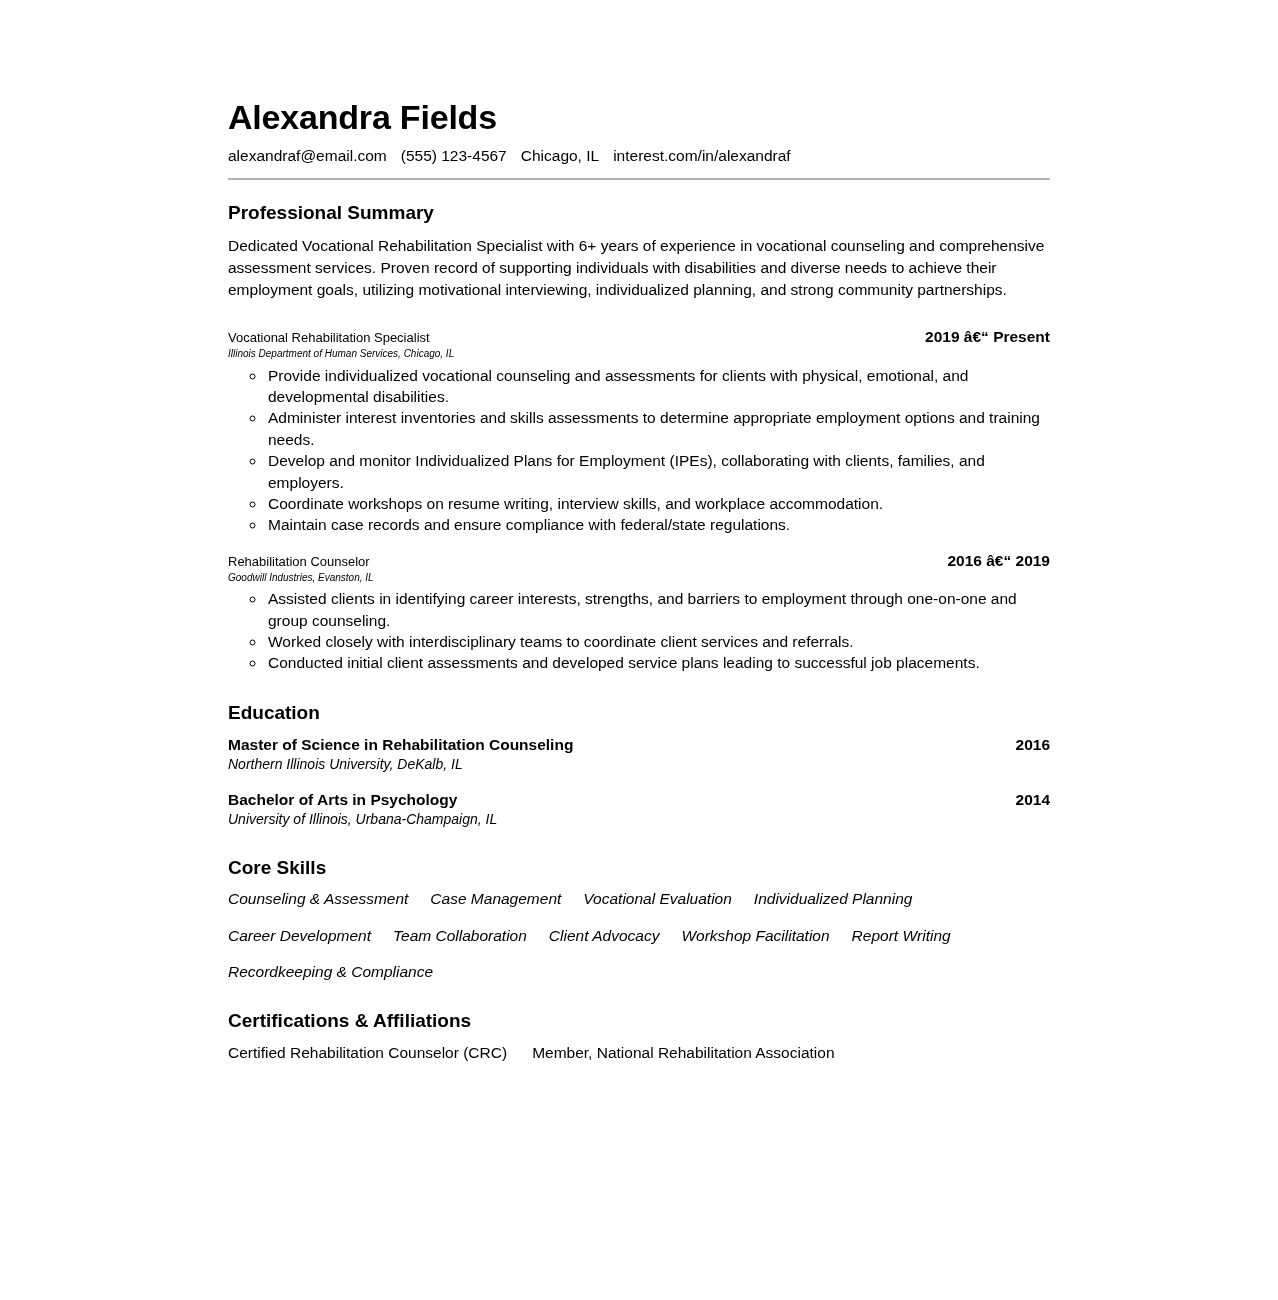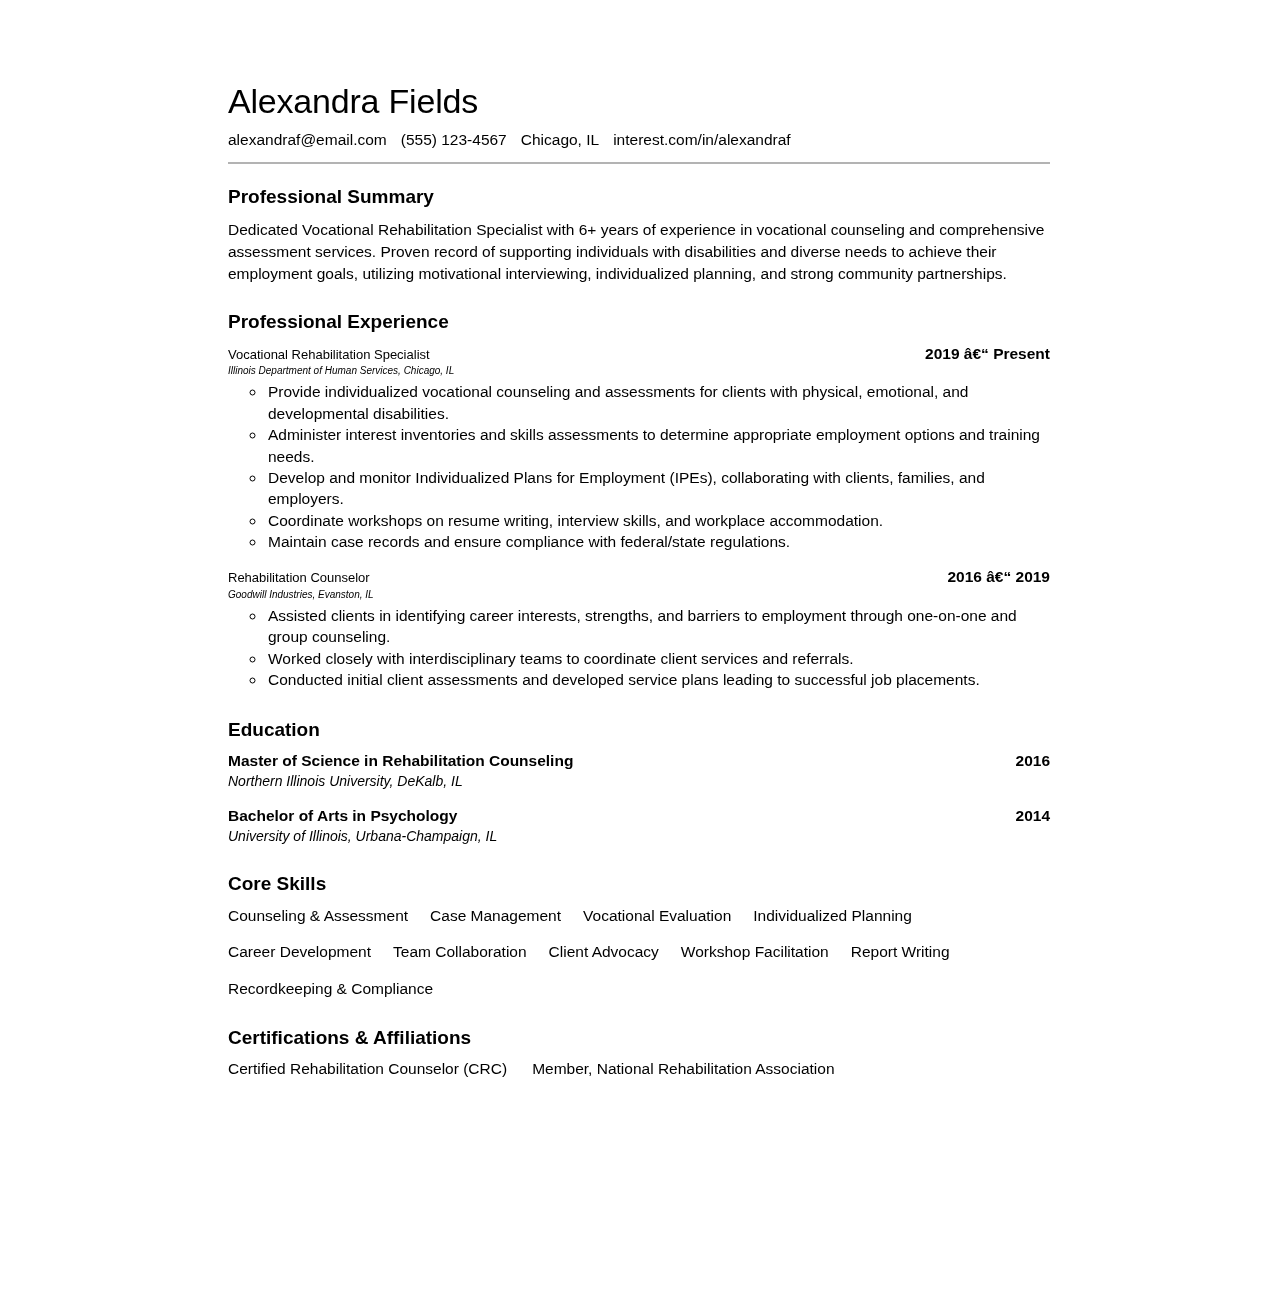--- a/index.html
+++ b/index.html
@@ -24,24 +24,24 @@
   .resume {
     position: absolute;
     left: 228px;
     top: 82px;
     width: 822px;
   }
 
   
   .name {
     font-size: 34px;
-    font-weight: normal;
+    font-weight: bold;
     letter-spacing: -0.2px;
     line-height: 1.15;
-    margin: 0 0 9px 0;
+    margin: 16px 0 9px 0;
   }
   .contact-line {
     font-size: 15.5px;
     line-height: 1.3;
     margin: 0;
     white-space: nowrap;
   }
   .contact-item { display: inline; }
   .contact-gap { display: inline-block; width: 14px; }
   .header-rule {
@@ -137,20 +137,21 @@
     display: flex;
     flex-wrap: wrap;
     width: 760px;
     row-gap: 16px;
   }
   .skill {
     font-size: 15.5px;
     line-height: 1.3;
     margin-right: 22px;
     white-space: nowrap;
+    font-style: italic;
   }
 
   
   .certs-wrap {
     display: flex;
     flex-wrap: wrap;
     width: 822px;
   }
   .cert {
     font-size: 15.5px;
@@ -178,21 +179,20 @@
       </p>
       <hr class="header-rule">
     </div>
 
     <div class="section sec-summary">
       <h2 class="section-title">Professional Summary</h2>
       <p class="summary-text">Dedicated Vocational Rehabilitation Specialist with 6+ years of experience in vocational counseling and comprehensive assessment services. Proven record of supporting individuals with disabilities and diverse needs to achieve their employment goals, utilizing motivational interviewing, individualized planning, and strong community partnerships.</p>
     </div>
 
     <div class="section sec-experience">
-      <h2 class="section-title">Professional Experience</h2>
 
       <div class="job">
         <div class="job-head">
           <span class="job-title">Vocational Rehabilitation Specialist</span>
           <span class="job-dates">2019 â€“ Present</span>
         </div>
         <p class="job-org">Illinois Department of Human Services, Chicago, IL</p>
         <ul class="bullets">
           <li>Provide individualized vocational counseling and assessments for clients with physical, emotional, and developmental disabilities.</li>
           <li>Administer interest inventories and skills assessments to determine appropriate employment options and training needs.</li>

